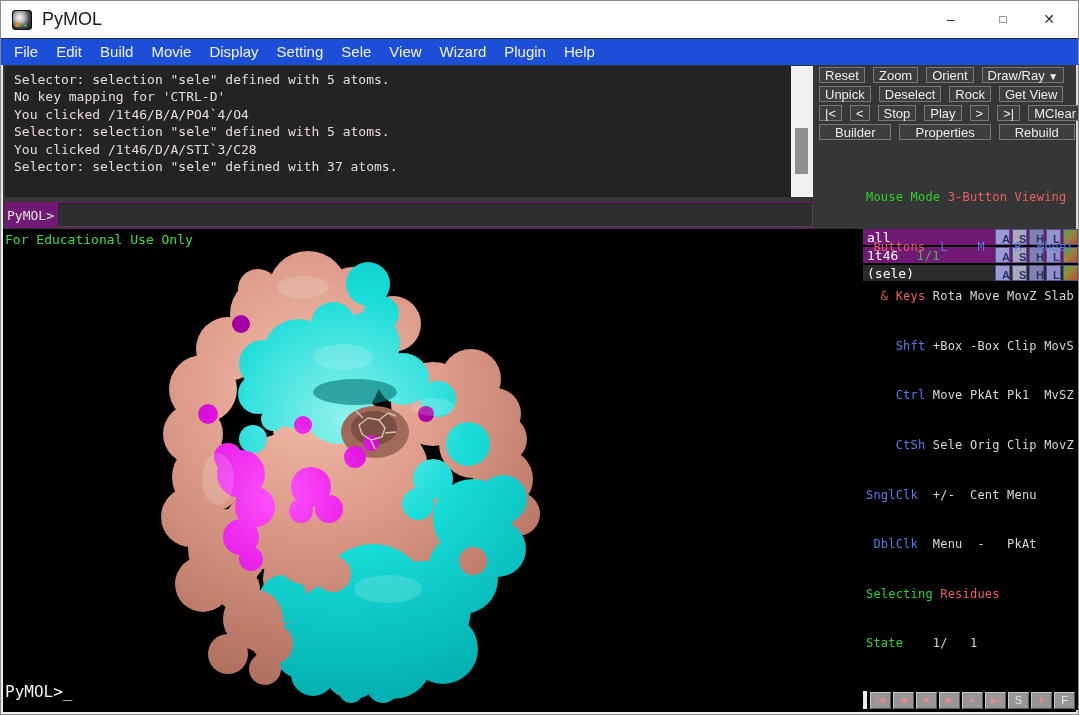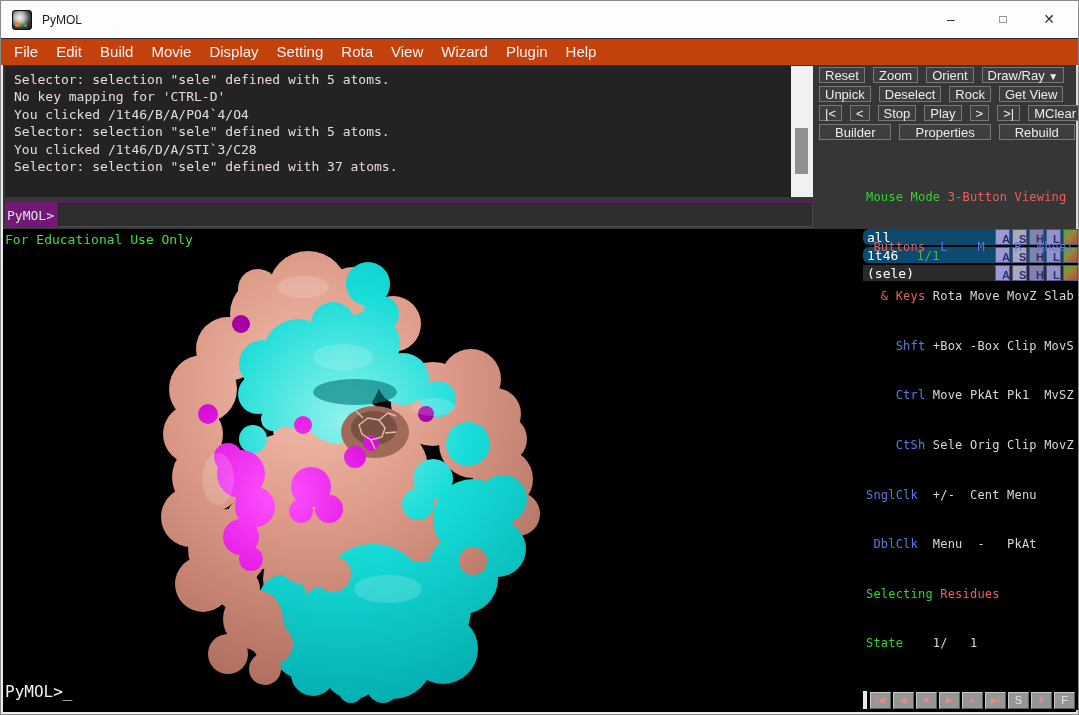--- a/index.html
+++ b/index.html
@@ -7,26 +7,26 @@
        border:1px solid #8a8a8a;background:#363636;overflow:hidden;
        font-family:"DejaVu Sans Mono",monospace;}
   
   #titlebar{position:absolute;left:0;top:0;width:100%;height:37px;background:#fdfdfd;
             border-bottom:1px solid #2a2a2a;display:flex;align-items:center;}
   #appicon{width:20px;height:20px;margin-left:11px;border-radius:4px;
            background:radial-gradient(circle at 38% 38%, #f2f2f2 0%, #bfbfbf 26%, #3a3a3a 60%, #16161e 100%);
            box-shadow:inset 0 0 0 1px #111;position:relative;}
   #appicon::after{content:"";position:absolute;left:3px;bottom:3px;width:5px;height:5px;border-radius:50%;
            background:#d98a2b;box-shadow:8px 1px 0 -1px #3fae4a;}
-  #wtitle{margin-left:10px;font-family:"Liberation Sans",sans-serif;font-size:12px;color:#1b1b1b;}
+  #wtitle{margin-left:10px;font-family:"Liberation Sans",sans-serif;font-size:18px;color:#1b1b1b;}
   .wbtn{position:absolute;top:0;width:46px;height:36px;display:flex;align-items:center;justify-content:center;
         font-family:"Liberation Sans",sans-serif;font-size:14px;color:#333;}
   #btn-min{right:104px;} #btn-max{right:52px;font-size:12px;} #btn-close{right:6px;}
   
-  #menubar{position:absolute;left:0;top:38px;width:100%;height:26px;background:#c2410c;
+  #menubar{position:absolute;left:0;top:38px;width:100%;height:26px;background:#1d4ed8;
            display:flex;align-items:center;padding-left:4px;box-sizing:border-box;text-align:center;}
   .menuitem{font-family:"Liberation Sans",sans-serif;font-size:15px;color:#f2f2f2;
             padding:0 9px;line-height:26px;}
   
   #upper{position:absolute;left:0;top:64px;width:100%;height:164px;background:#363636;
          border-left:2px solid #ececec;border-right:2px solid #dcdcdc;box-sizing:border-box;}
   #console{position:absolute;left:2px;top:1px;width:786px;height:131px;background:#232323;
            padding:5px 0 0 9px;box-sizing:border-box;overflow:hidden;}
   .cline{font-size:13px;line-height:17.4px;color:#e6dada;white-space:pre;}
   #conscroll{position:absolute;left:788px;top:1px;width:22px;height:131px;background:#f1f1f1;}
@@ -49,21 +49,21 @@
   #main{position:absolute;left:0;top:228px;width:100%;height:485px;background:#000;
         border-left:2px solid #ececec;border-right:2px solid #dcdcdc;border-bottom:2px solid #ececec;
         box-sizing:border-box;}
   #viewport{position:absolute;left:0;top:0;width:860px;height:481px;background:#000;overflow:hidden;}
   #watermark{position:absolute;left:2px;top:3px;font-size:13px;color:#44dc44;white-space:pre;}
   #vprompt{position:absolute;left:2px;bottom:9px;font-size:16px;color:#f2f2f2;white-space:pre;}
   #molsvg{position:absolute;left:0;top:0;}
   
   #sidepanel{position:absolute;left:860px;top:0;width:215px;height:481px;background:#000;}
   .objrow{position:relative;height:16px;margin-bottom:2px;display:flex;align-items:center;}
-  .objrow.gray{background:#0c4a6e;border-radius:6px;} .objrow.dark{background:#2b2b2b;}
+  .objrow.gray{background:#701a75;} .objrow.dark{background:#2b2b2b;}
   .objlabel{font-size:13px;color:#fff;margin-left:4px;white-space:pre;}
   .objstate{font-size:13px;color:#4fae4f;margin-left:18px;}
   .objbtns{position:absolute;right:0;top:0;display:flex;gap:2px;}
   .ob{width:15px;height:16px;font-size:11px;font-weight:bold;color:#2e2e6a;text-align:center;
       line-height:16px;border:1px solid #55558c;box-sizing:border-box;}
   .obA{background:#9a9ad6;} .obS{background:#a9a9bd;} .obH{background:#8282ae;} .obL{background:#9292cc;}
   .obC{background:linear-gradient(135deg,#4da64d 0%,#98863a 45%,#c04a2e 100%);}
   
   #mousepanel{position:absolute;left:3px;bottom:22px;white-space:pre;}
   .mrow{font-size:12px;line-height:11.6px;letter-spacing:0.2px;}
@@ -93,21 +93,21 @@
     <div class="wbtn" id="btn-close">✕</div>
   </div>
 
   <div id="menubar">
     <div class="menuitem">File</div>
     <div class="menuitem">Edit</div>
     <div class="menuitem">Build</div>
     <div class="menuitem">Movie</div>
     <div class="menuitem">Display</div>
     <div class="menuitem">Setting</div>
-    <div class="menuitem">Rota</div>
+    <div class="menuitem">Sele</div>
     <div class="menuitem">View</div>
     <div class="menuitem">Wizard</div>
     <div class="menuitem">Plugin</div>
     <div class="menuitem">Help</div>
   </div>
 
   <div id="upper">
     <div id="console">
       <div class="cline">Selector: selection "sele" defined with 5 atoms.</div>
       <div class="cline">No key mapping for 'CTRL-D'</div>

